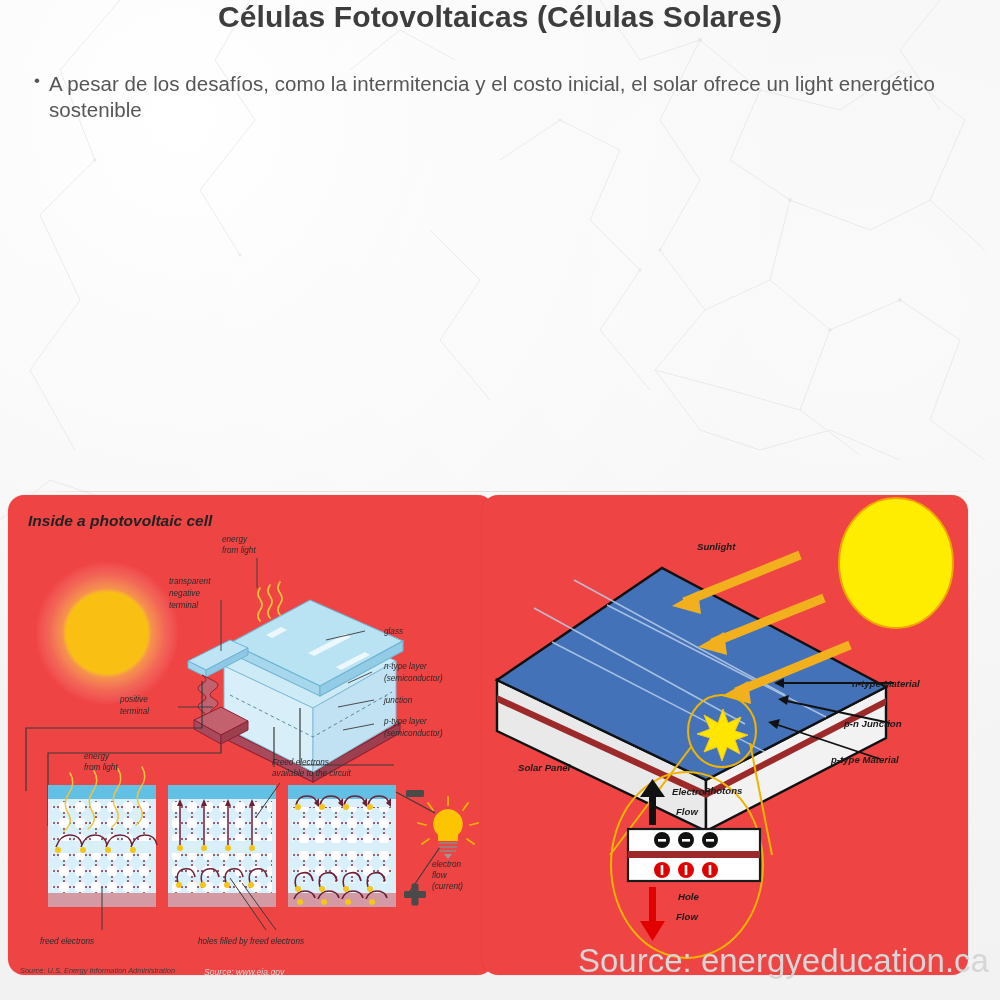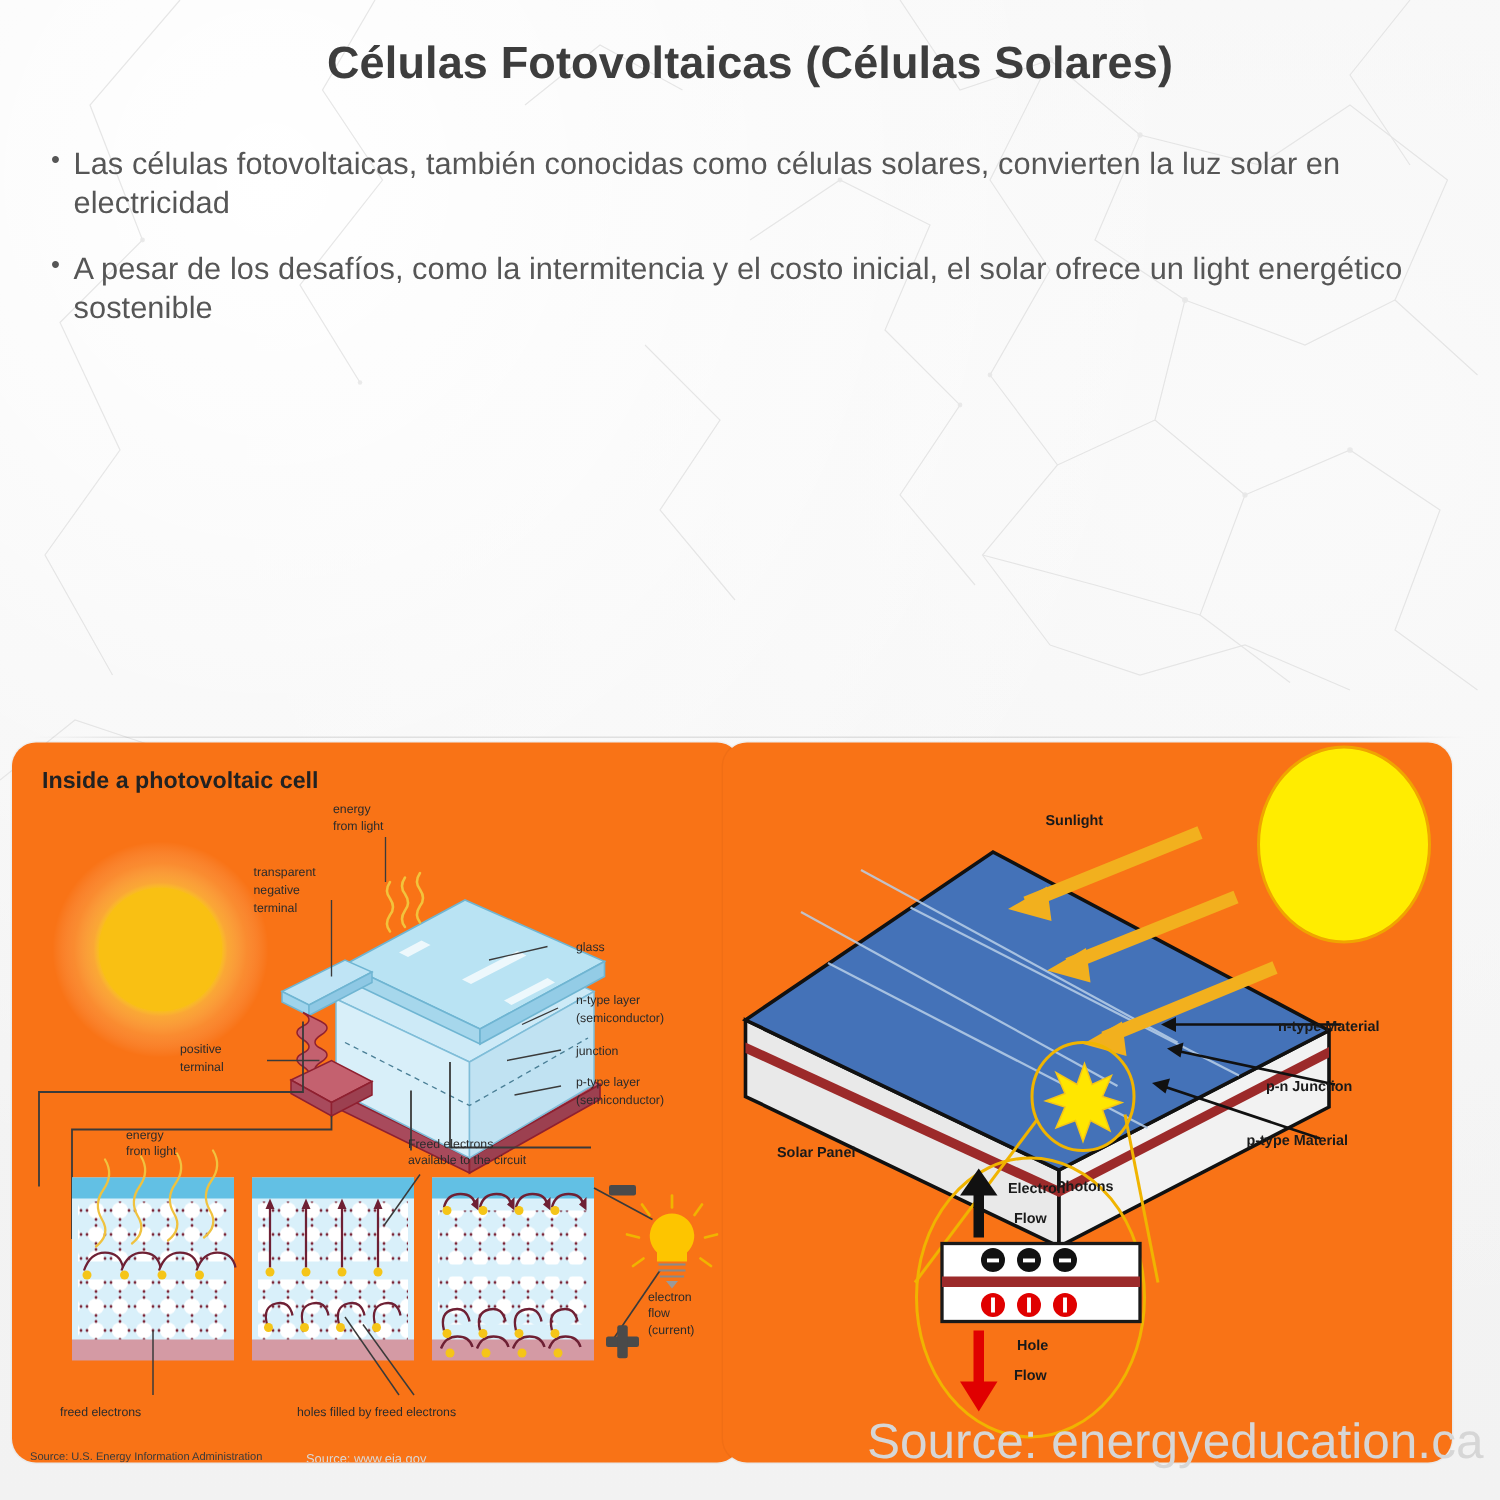--- a/index.html
+++ b/index.html
@@ -14,36 +14,36 @@
     background:
       radial-gradient(ellipse at 18% 12%, #ffffff 0%, rgba(255,255,255,0) 55%),
       radial-gradient(ellipse at 85% 30%, #fafafa 0%, rgba(250,250,250,0) 60%),
       linear-gradient(180deg,#f6f6f6 0%,#f4f4f4 45%,#f2f2f2 100%);
   }
 
   
   .content{position:relative;z-index:3;}
   #page-title{
     text-align:center;font-size:30px;font-weight:bold;color:#3d3d3d;
-    letter-spacing:.1px;padding-top:26px;line-height:1.15;
+    letter-spacing:.1px;line-height:1.15;
   }
   #bullets{margin:36px 0 0 0;padding:0 28px 0 34px;list-style:none;}
   #bullets li{
     position:relative;color:#565656;font-size:20.5px;line-height:1.30;
     margin-bottom:17px;padding-left:15px;letter-spacing:.05px;
   }
   #bullets li:before{
     content:"•";position:absolute;left:0;top:-1px;color:#565656;font-size:17px;
   }
 
   
   .cards{position:absolute;left:0;top:495px;width:1000px;height:480px;z-index:3;}
   .card{
-    position:absolute;top:0;background:#f97316;border-radius:16px;height:480px;
-    box-shadow:0 0 0 1px rgba(0,0,0,.035);overflow:hidden;
+    position:absolute;top:0;background:#ef4444;border-radius:16px;height:480px;
+    box-shadow:0 0 0 1px rgba(0,0,0,.035);overflow:hidden;font-style:italic;
   }
   #card-left{left:8px;width:486px;}
   #card-right{left:482px;width:486px;}
   .card-divider-line{
     position:absolute;left:22px;top:-4px;width:956px;height:1px;
     background:linear-gradient(90deg,rgba(0,0,0,0) 0%,rgba(0,0,0,.10) 8%,rgba(0,0,0,.10) 92%,rgba(0,0,0,0) 100%);
     z-index:4;
   }
   #left-heading{
     position:absolute;left:20px;top:17px;font-size:15.5px;font-weight:bold;color:#222;
@@ -89,21 +89,20 @@
     <circle cx="560" cy="120" r="1.6"></circle>
       <circle cx="640" cy="270" r="1.6"></circle>
     <circle cx="95" cy="160" r="1.6"></circle>
       <circle cx="240" cy="255" r="1.5"></circle>
   </g>
 </svg>
 
 <div class="content">
   <div id="page-title">Células Fotovoltaicas (Células Solares)</div>
   <ul id="bullets">
-    <li>Las células fotovoltaicas, también conocidas como células solares, convierten la luz solar en electricidad</li>
     <li>A pesar de los desafíos, como la intermitencia y el costo inicial, el solar ofrece un light energético sostenible</li>
   </ul>
 </div>
 
 <div class="cards">
   <div class="card-divider-line"></div>
 
   <div class="card" id="card-left">
     <div id="left-heading">Inside a photovoltaic cell</div>
 

